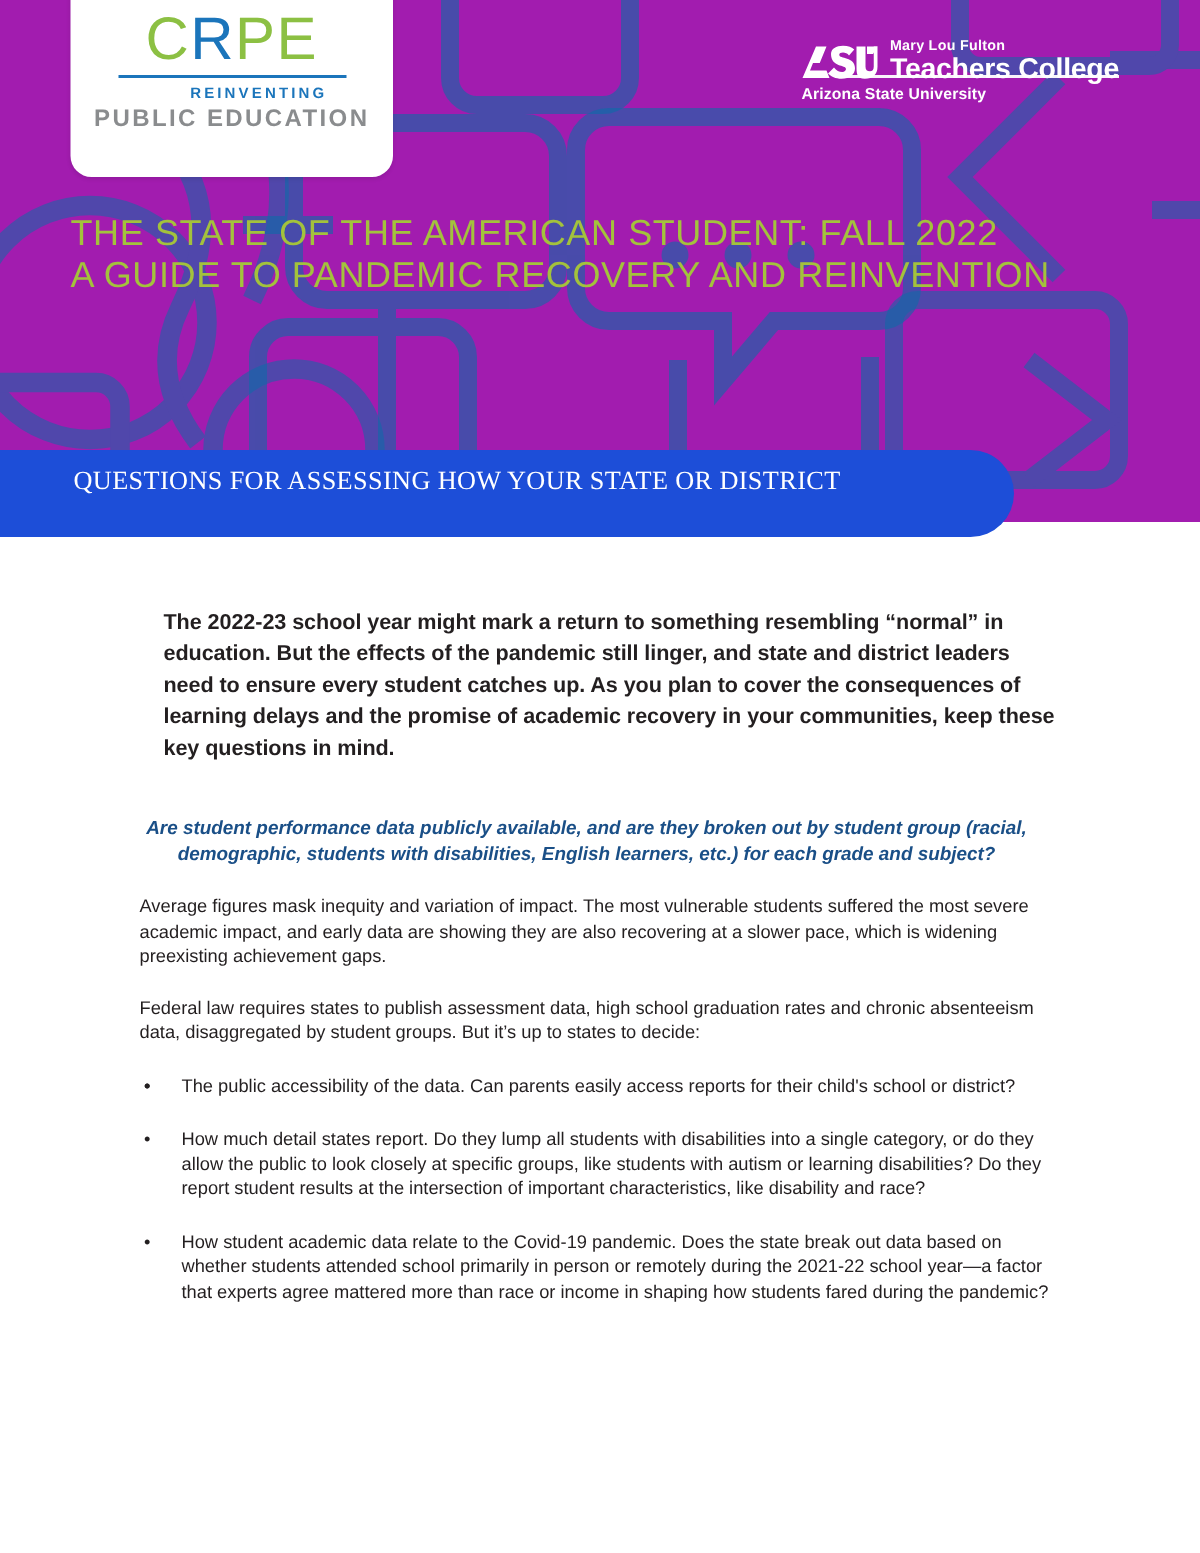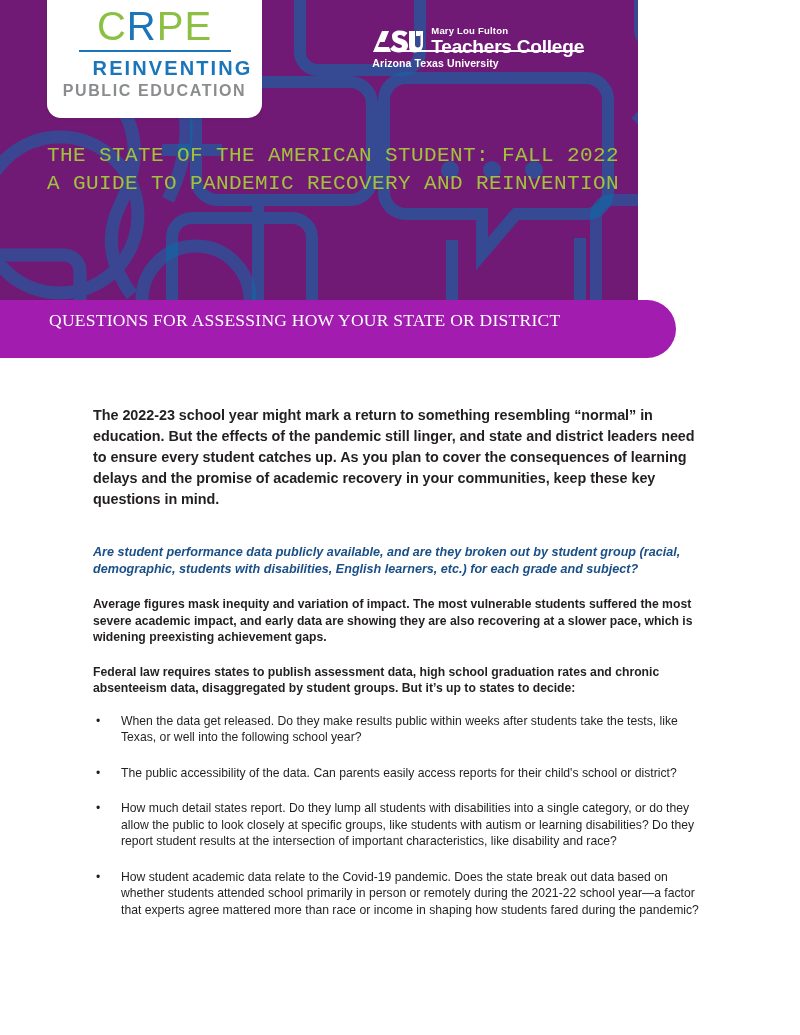--- a/index.html
+++ b/index.html
@@ -13,23 +13,23 @@
     font-family: "Liberation Sans", sans-serif;
     color: #231f20;
     overflow: hidden;
     position: relative;
   }
 
   
   .header {
     position: absolute;
     left: 0; top: 0;
-    width: 638px;
+    width: 800px;
     height: 348px;
-    background: #701a75;
+    background: #a21caf;
     overflow: hidden;
   }
   .header-pattern {
     position: absolute;
     left: 0; top: 0;
     width: 800px; height: 348px;
     opacity: 1;
   }
 
   .logo-card {
@@ -63,21 +63,21 @@
   .logo-crpe .p { color: #8cc043; }
   .logo-crpe .e { color: #8cc043; }
   .logo-rule {
     width: 152px;
     height: 1.5px;
     background: #1b75bb;
     margin: 4px auto 5px auto;
   }
   .logo-reinventing {
     color: #1b75bb;
-    font-size: 20px;
+    font-size: 10px;
     font-weight: bold;
     letter-spacing: 2.1px;
     line-height: 1.1;
     padding-left: 36px;
   }
   .logo-public {
     color: #8a8c8e;
     font-size: 16px;
     font-weight: bold;
     letter-spacing: 1.6px;
@@ -134,22 +134,22 @@
     opacity: 0.95;
   }
 
   .kicker {
     position: absolute;
     left: 47px;
     top: 142px;
     z-index: 4;
   }
   .kicker-line {
-    font-family: Liberation Mono, monospace;
-    font-size: 21px;
+    font-family: Liberation Sans, sans-serif;
+    font-size: 24px;
     color: #a3c23c;
     letter-spacing: 0.4px;
     line-height: 28px;
     white-space: nowrap;
   }
 
   .big-title {
     position: absolute;
     left: 46px;
     top: 219px;
@@ -161,21 +161,21 @@
     line-height: 1.05;
   }
 
   
   .green-banner {
     position: absolute;
     left: 0;
     top: 300px;
     width: 676px;
     height: 58px;
-    background: #a21caf;
+    background: #1d4ed8;
     border-radius: 0 29px 29px 0;
     z-index: 6;
   }
   .banner-text {
     position: absolute;
     left: 49px;
     top: 10px;
     color: #ffffff;
     font-family: "Liberation Serif", serif;
     font-size: 17.5px;
@@ -188,38 +188,38 @@
     position: absolute;
     left: 93px;
     top: 405px;
     width: 614px;
   }
   .intro {
     font-size: 14.4px;
     font-weight: bold;
     line-height: 21px;
     color: #231f20;
-    margin: 0 0 34px 0;
+    margin: 0 0 34px 16px;
     letter-spacing: -0.05px;
   }
   .question {
     font-size: 12.6px;
     font-weight: bold;
     font-style: italic;
     color: #1a4f87;
     line-height: 16.5px;
     margin: 0 0 19px 0;
     width: 596px;
+    text-align: center;
   }
   .para {
     font-size: 12.2px;
     line-height: 16.5px;
     color: #231f20;
     margin: 18px 0 15px 0;
-    font-weight: bold;
   }
   .bullets {
     margin: 16px 0 0 0;
     padding: 0;
     list-style: none;
   }
   .bullet {
     position: relative;
     padding-left: 28px;
     font-size: 12.2px;
@@ -294,21 +294,21 @@
         <path d="M2 44 L20 2 L34 2 L25 24 L16 24 L12 34 L34 34 L38 44 Z"></path>
         <path d="M40 12 C40 5 47 1 56 1 C63 1 68 3 71 6 L64 14 C62 11 59 10 56 10 C53 10 51 11 51 13 C51 19 72 15 72 31 C72 39 65 45 54 45 C46 45 40 42 36 38 L44 30 C47 34 51 36 55 36 C58 36 60 34 60 32 C60 26 40 30 40 12 Z"></path>
         <path d="M74 2 L86 2 L86 29 C86 33 88 35 92 35 C95 35 97 33 97 29 L97 2 L102 2 L102 29 C102 39 96 45 85 45 C75 45 74 39 74 30 Z"></path>
         <path d="M88 2 L102 2 L96 12 L88 12 Z"></path>
       </g>
     </svg>
     <div class="asu-text-wrap">
       <div class="asu-mlf">Mary Lou Fulton</div>
       <div class="asu-tc">Teachers College</div>
     </div>
-    <div class="asu-sub">Arizona Texas University</div>
+    <div class="asu-sub">Arizona State University</div>
   </div>
   <div class="asu-divider"></div>
 
   <div class="kicker">
     <div class="kicker-line">THE STATE OF THE AMERICAN STUDENT: FALL 2022</div>
     <div class="kicker-line">A GUIDE TO PANDEMIC RECOVERY AND REINVENTION</div>
   </div>
 
 </div>
 
@@ -324,21 +324,20 @@
 
   <p class="question">Are student performance data publicly available, and are they  broken out by student group (racial, demographic, students with disabilities, English learners, etc.) for each grade and subject?</p>
 
   <p class="para">Average figures mask inequity and variation of impact. The most vulnerable students suffered the most severe academic impact, and early data are showing they are also recovering at a slower pace, which is widening preexisting achievement gaps.</p>
 
   <p class="para">Federal law requires states to publish assessment data, high school graduation rates and chronic absenteeism data, disaggregated by student groups. But it’s up to states to decide:</p>
 
   <ul class="bullets">
     <li class="bullet">
       <span class="dot">•</span>
-      <span>When the data get released. Do they make results public within weeks after students take the tests, like Texas, or well into the following school year?</span>
     </li>
     <li class="bullet">
       <span class="dot">•</span>
       <span>The public accessibility of the data. Can parents easily access reports for their child's school or district?</span>
     </li>
     <li class="bullet">
       <span class="dot">•</span>
       <span>How much detail states report. Do they lump all students with disabilities into a single category, or do they allow the public to look closely at specific groups, like students with autism or learning disabilities? Do they report student results at the intersection of important characteristics, like disability and race?</span>
     </li>
     <li class="bullet">

